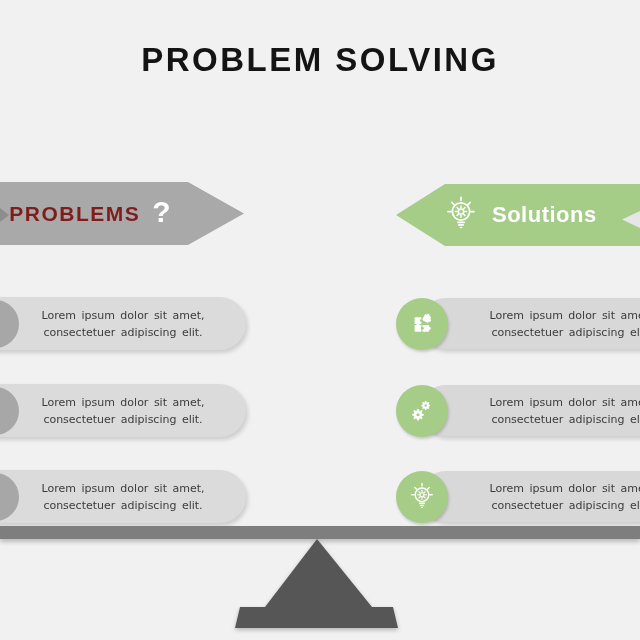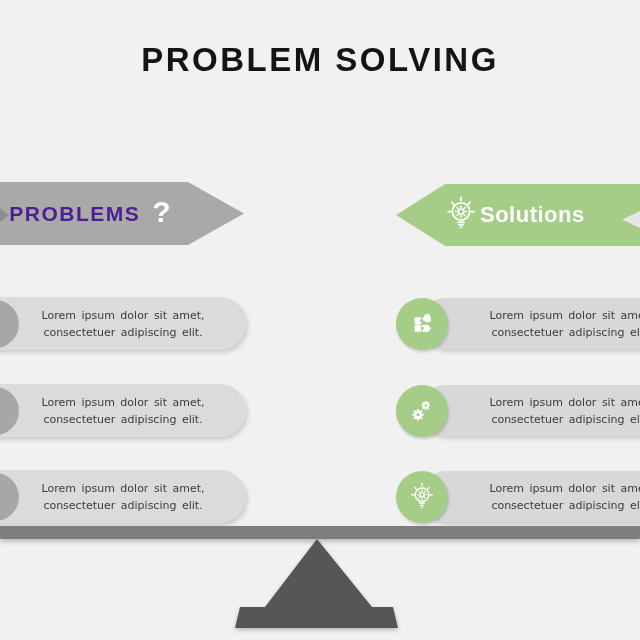--- a/index.html
+++ b/index.html
@@ -24,31 +24,31 @@
   
   .banner{position:absolute;display:flex;align-items:center;
     filter:drop-shadow(1px 3px 2px rgba(0,0,0,.25));}
   .banner-left{
     left:-12px;top:182px;width:256px;height:63px;
     background:var(--banner-gray);
     clip-path:polygon(0 0,78.1% 0,100% 50%,78.1% 100%,0 100%);
     justify-content:center;padding-right:52px;box-sizing:border-box;
   }
   .banner-left .banner-label{
-    color:#4c1d95;font-weight:bold;font-size:21px;letter-spacing:1.5px;
+    color:#7f1d1d;font-weight:bold;font-size:21px;letter-spacing:1.5px;
   }
   .qmark{color:#ffffff;font-weight:bold;font-size:30px;margin-left:12px;margin-top:-3px;}
   .banner-right{
     left:396px;top:184px;width:320px;height:62px;
     background:var(--accent-green);
     clip-path:polygon(0 50%,15.3% 0,100% 0,100% 100%,15.3% 100%);
     padding-left:46px;box-sizing:border-box;
   }
   .banner-right .banner-label{
-    color:#ffffff;font-weight:bold;font-size:22px;letter-spacing:.5px;
+    color:#ffffff;font-weight:bold;font-size:22px;letter-spacing:.5px;margin-left:12px;
   }
   .chev{position:absolute;}
   .chev-left{left:0;top:208px;width:9px;height:14px;background:#8d8d8d;
     clip-path:polygon(0 0,100% 50%,0 100%);}
   .chev-right{left:622px;top:211px;width:18px;height:17px;background:#e6e6e6;
     clip-path:polygon(100% 0,0 50%,100% 100%);}
   
   .lrow,.rrow{position:absolute;height:54px;}
   .row-1{top:297px;} .row-2{top:384px;} .row-3{top:470px;}
   .lrow{left:0;width:246px;}

